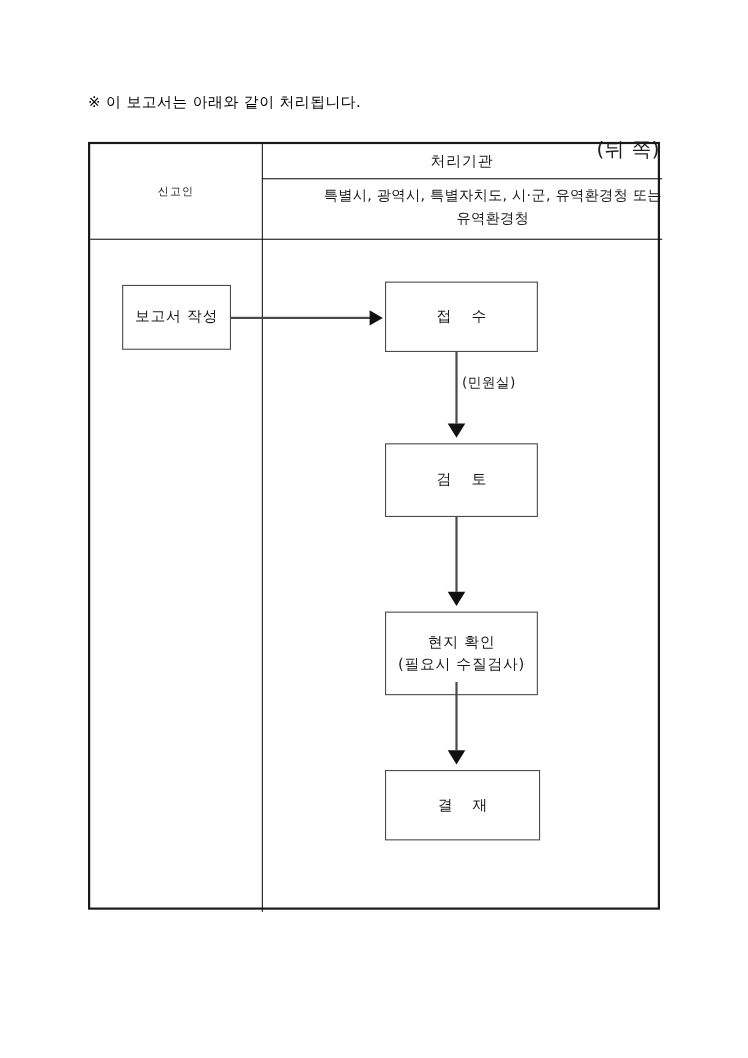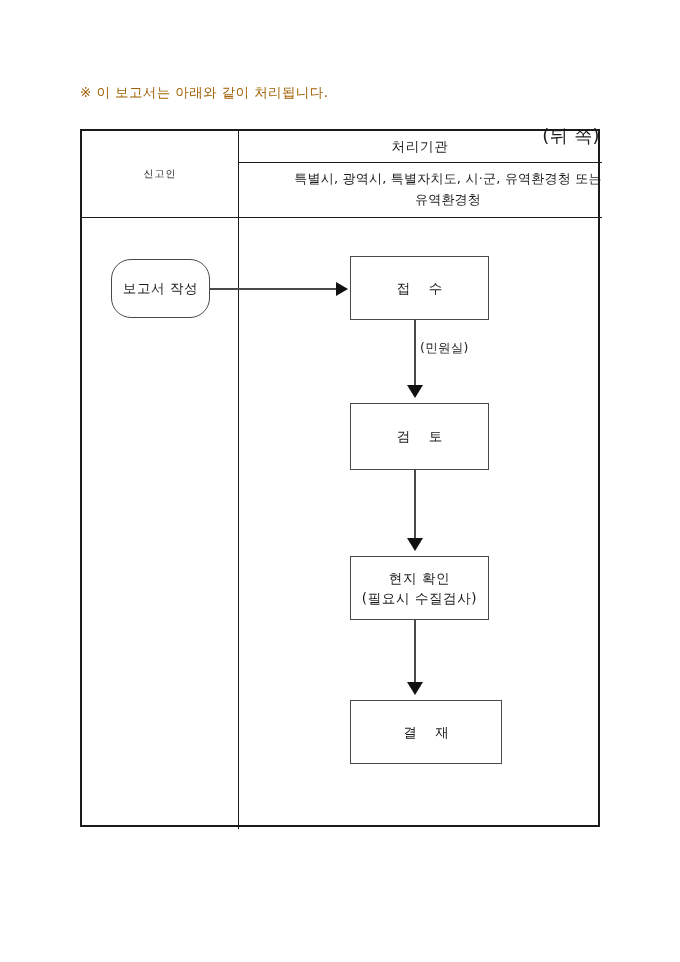--- a/index.html
+++ b/index.html
@@ -21,21 +21,21 @@
     width: 680px;
     height: 962px;
   }
   .note-line {
     position: absolute;
     left: 80px;
     top: 84px;
     font-size: 13.5px;
     letter-spacing: 0.4px;
     white-space: nowrap;
-    color: #a16207;
+    color: #000000;
   }
   .page-marker {
     position: absolute;
     right: 80px;
     top: 108px;
     font-size: 18px;
     letter-spacing: 0.4px;
     white-space: nowrap;
     color: #1c1c1c;
     margin-top: 16px;
@@ -129,25 +129,25 @@
     align-items: center;
     justify-content: center;
     font-size: 13.5px;
     line-height: 1.5;
     text-align: center;
     color: #1a1a1a;
   }
   .flow-box .wide { letter-spacing: 7px; text-indent: 7px; }
   .flow-box .normal { letter-spacing: 0.6px; white-space: nowrap; }
 
-  #box-report   { left: 111px; top: 259px; width: 99px;  height: 59px; border-radius: 20px; }
+  #box-report   { left: 111px; top: 259px; width: 99px;  height: 59px; }
   #box-receipt  { left: 350px; top: 256px; width: 139px; height: 64px; }
   #box-review   { left: 350px; top: 403px; width: 139px; height: 67px; }
-  #box-onsite   { left: 350px; top: 556px; width: 139px; height: 64px; }
-  #box-approval { left: 350px; top: 700px; width: 152px; height: 64px; }
+  #box-onsite   { left: 350px; top: 556px; width: 139px; height: 76px; }
+  #box-approval { left: 350px; top: 700px; width: 141px; height: 64px; }
 
   
   .h-line {
     position: absolute;
     height: 1.5px;
     background: #4a4a4a;
   }
   .v-line {
     position: absolute;
     width: 1.5px;

